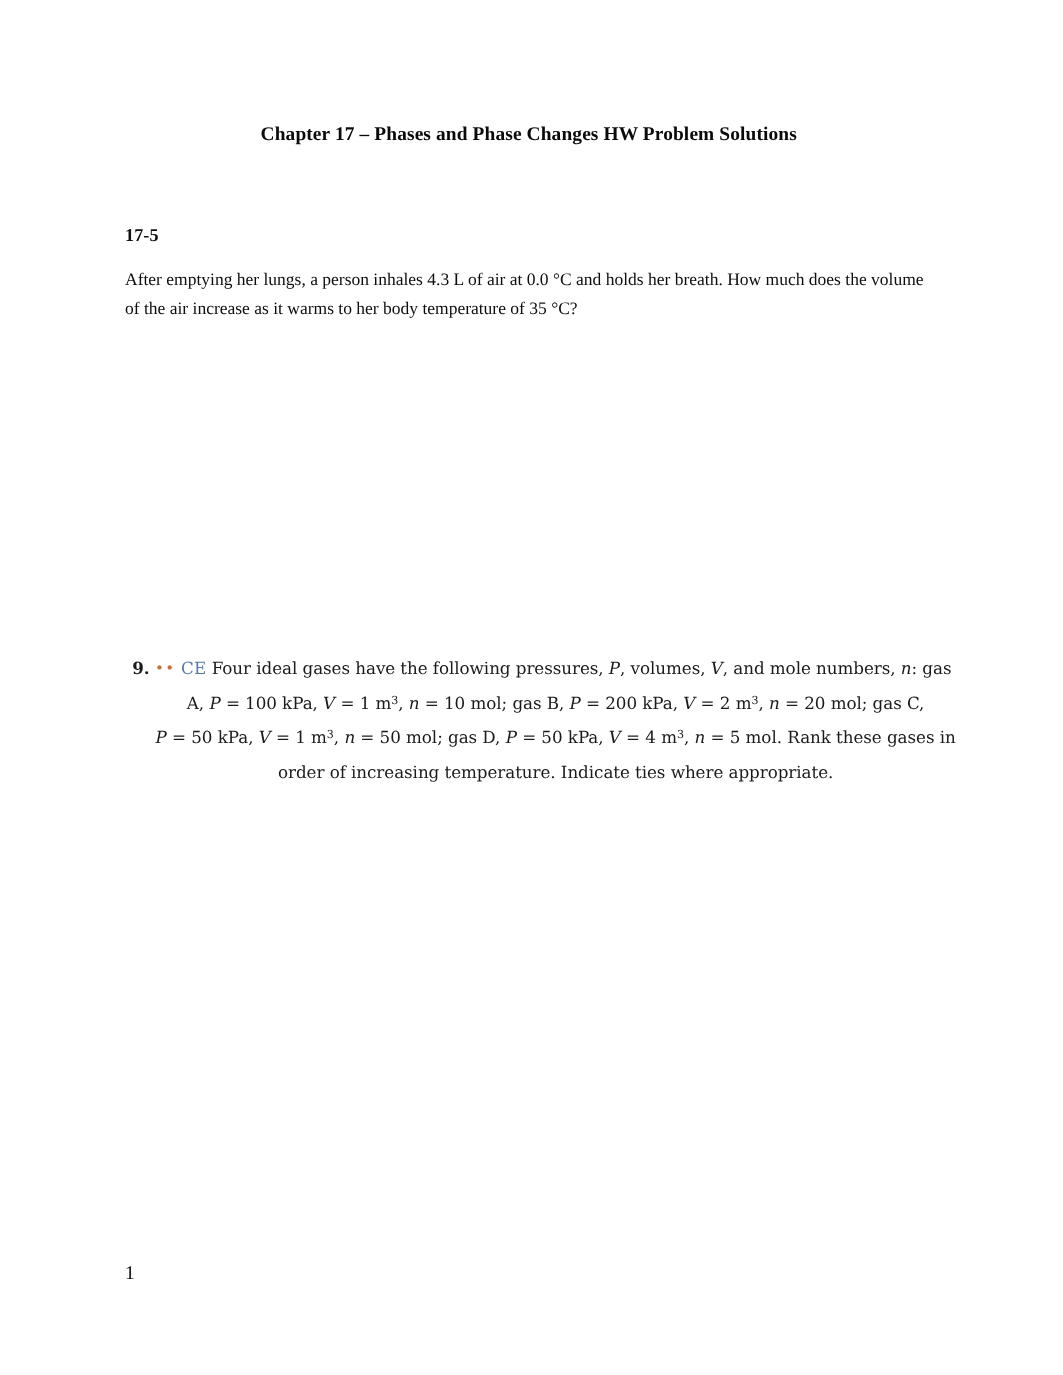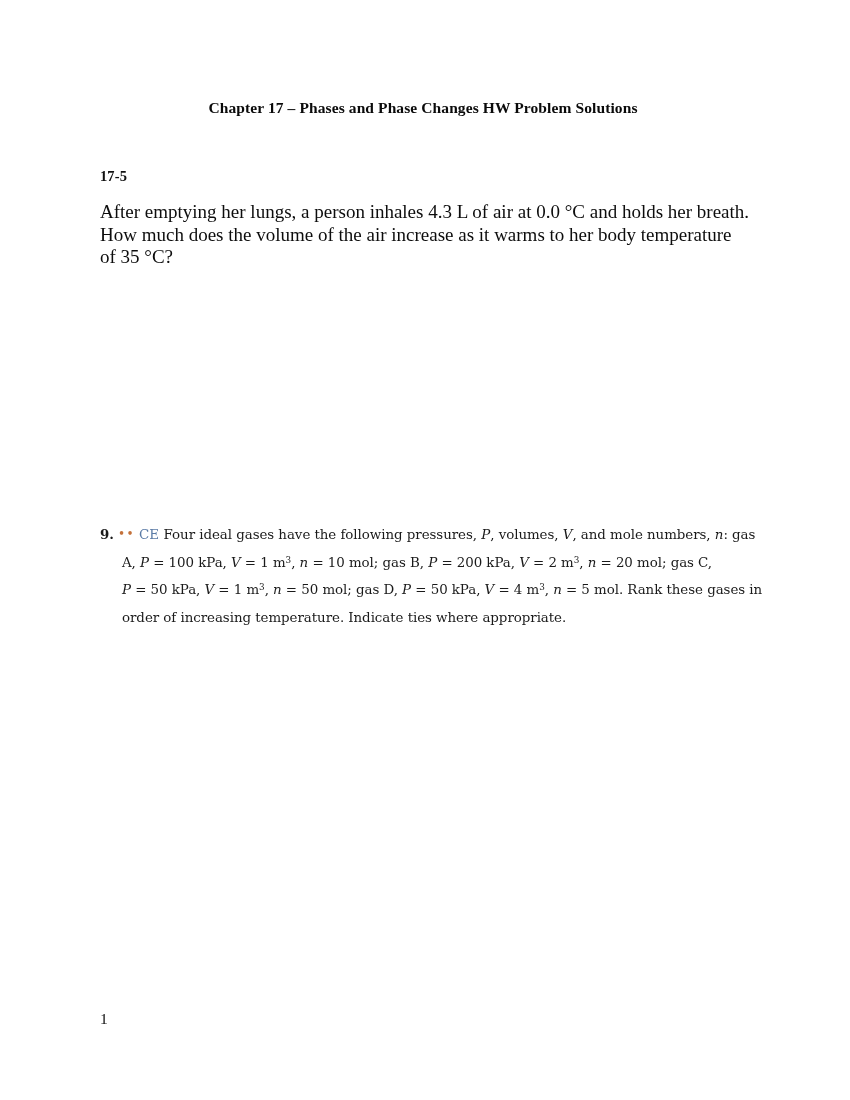--- a/index.html
+++ b/index.html
@@ -49,38 +49,38 @@
     font-weight: bold;
     font-size: 14.5px;
     color: #111111;
     margin: 0 0 16px 0;
     letter-spacing: 0.1px;
   }
 
   
   .body-text {
     font-family: "Liberation Serif", "DejaVu Serif", serif;
-    font-size: 19px;
+    font-size: 14px;
     line-height: 22.5px;
     color: #0d0d0d;
     margin: 0;
     width: 650px;
     text-align: left;
   }
 
   
   .excerpt {
     font-family: "DejaVu Serif", "Liberation Serif", serif;
     font-size: 13.4px;
     line-height: 27.5px;
     color: #1a1a1a;
     width: 645px;
     padding-left: 22px;
     text-indent: -22px;
-    text-align: left;
+    text-align: center;
     letter-spacing: -0.05px;
   }
   .excerpt .prob-num {
     font-weight: bold;
   }
   .excerpt .dots {
     color: #c4713a;
     letter-spacing: 1.2px;
     font-size: 12px;
     vertical-align: 1px;
@@ -112,21 +112,21 @@
     color: #0d0d0d;
   }
 </style>
 </head>
 <body>
 
 <div class="page">
 
   <div class="doc-title">Chapter 17 – Phases and Phase Changes HW Problem Solutions</div>
 
-  <div class="section" style="top: 168px;">
+  <div class="section" style="top: 181px;">
     <div class="section-label">17-5</div>
     <p class="body-text">After emptying her lungs, a person inhales 4.3 L of air at 0.0 °C and holds her breath. How much does the volume of the air increase as it warms to her body temperature of 35 °C?</p>
   </div>
 
   <div class="section" style="top: 521px;">
 
     <div class="excerpt">
       <span class="prob-num">9.</span>
       <span class="dots">••</span>
       <span class="ce-tag">CE</span>

